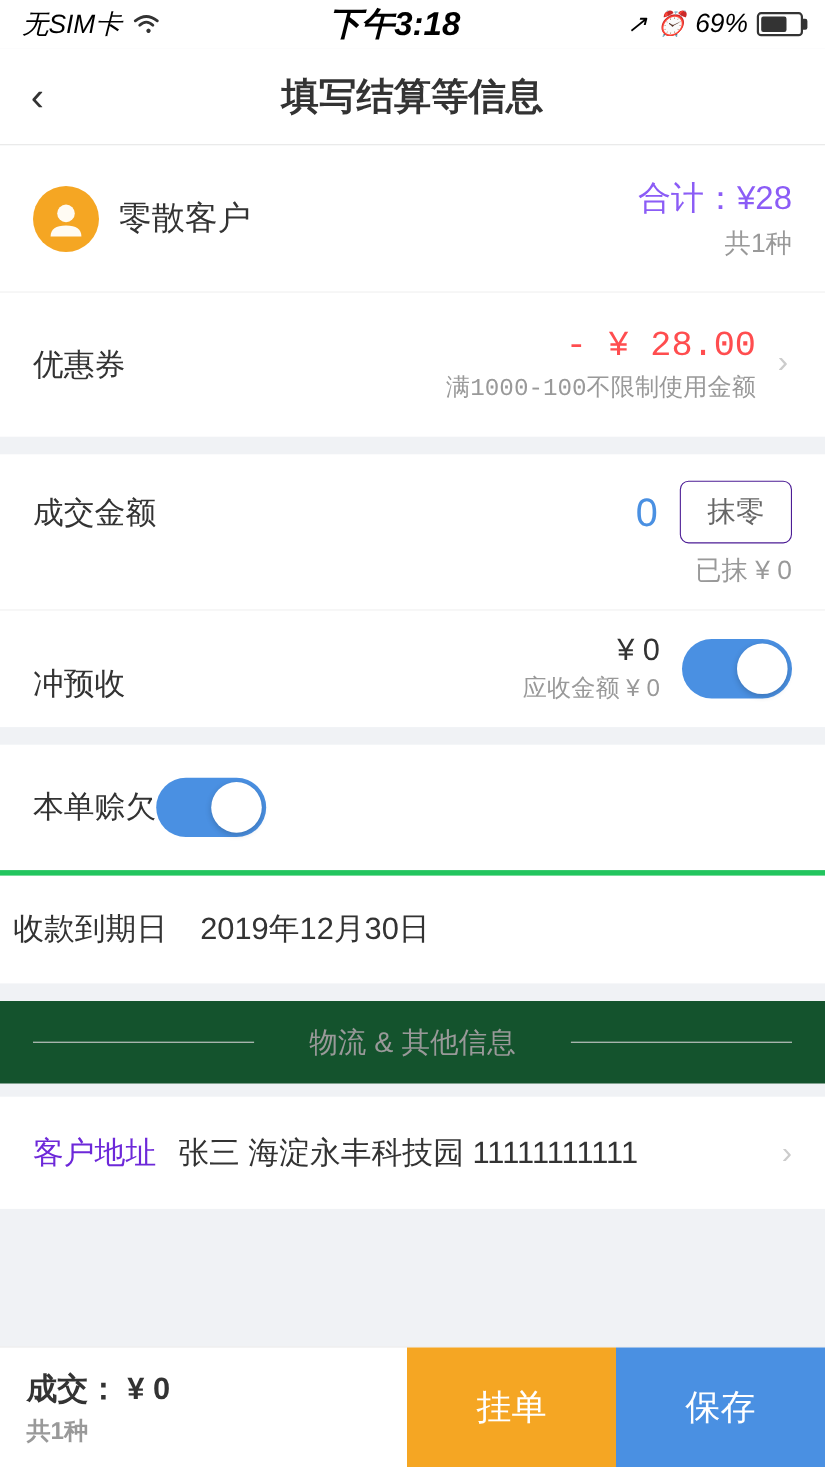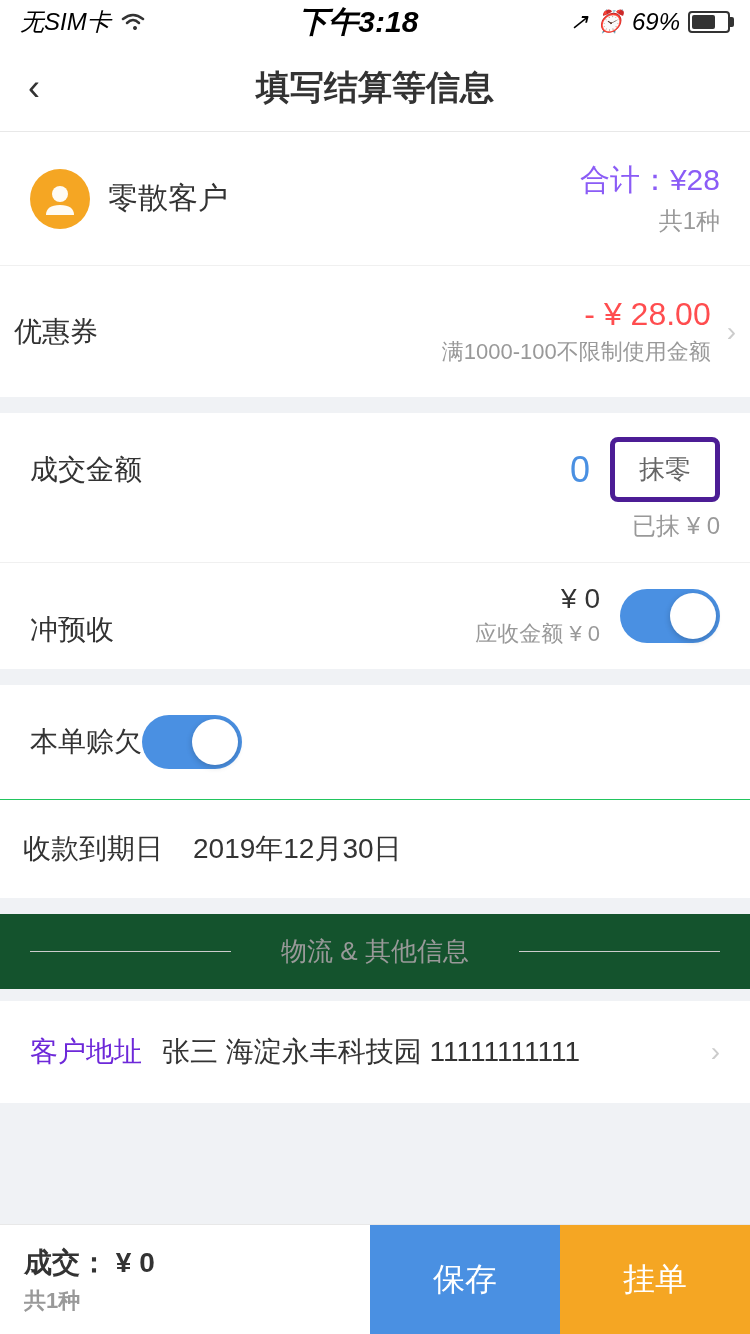--- a/index.html
+++ b/index.html
@@ -126,22 +126,23 @@
       font-size: 24px;
       color: #999;
       margin-top: 4px;
     }
 
     
     .row-item {
       display: flex;
       align-items: center;
       justify-content: space-between;
-      padding: 30px 14px;
+      padding: 30px 30px;
       border-top: 1px solid #f0f0f0;
+      font-family: Liberation Mono, monospace;
     }
     .row-label {
       font-size: 28px;
       color: #333;
     }
     .row-right {
       display: flex;
       align-items: center;
       gap: 16px;
       text-align: right;
@@ -176,21 +177,21 @@
       display: flex;
       align-items: center;
       gap: 20px;
     }
     .deal-value {
       font-size: 36px;
       color: #4a90e2;
       font-weight: 500;
     }
     .round-btn {
-      border: 5px solid #4c1d95;
+      border: 1px solid #4c1d95;
       border-radius: 8px;
       padding: 10px 24px;
       font-size: 26px;
       color: #666;
       background: #fff;
       cursor: pointer;
     }
     .deal-sub {
       text-align: right;
       padding: 0 30px 20px;
@@ -258,22 +259,22 @@
     }
     .debt-label {
       font-size: 28px;
       color: #333;
     }
 
     
     .due-row {
       display: flex;
       align-items: center;
-      padding: 30px 23px;
-      border-top: 1px solid #22c55e;
+      padding: 30px 12px;
+      border-top: 5px solid #22c55e;
       gap: 30px;
     }
     .due-label {
       font-size: 28px;
       color: #333;
       white-space: nowrap;
     }
     .due-value {
       font-size: 28px;
       color: #333;
@@ -494,19 +495,19 @@
 </div>
 
 <div class="bottom-bar">
   <div class="bottom-info">
     <div class="bottom-deal">
       <span>成交：</span>
       <span>¥ 0</span>
     </div>
     <div class="bottom-count">共1种</div>
   </div>
+  <div class="bottom-btn btn-hold">
+    <span>挂单</span>
+  </div>
   <div class="bottom-btn btn-save">
     <span>保存</span>
   </div>
-  <div class="bottom-btn btn-hold">
-    <span>挂单</span>
-  </div>
 </div>
 
 </body></html>

